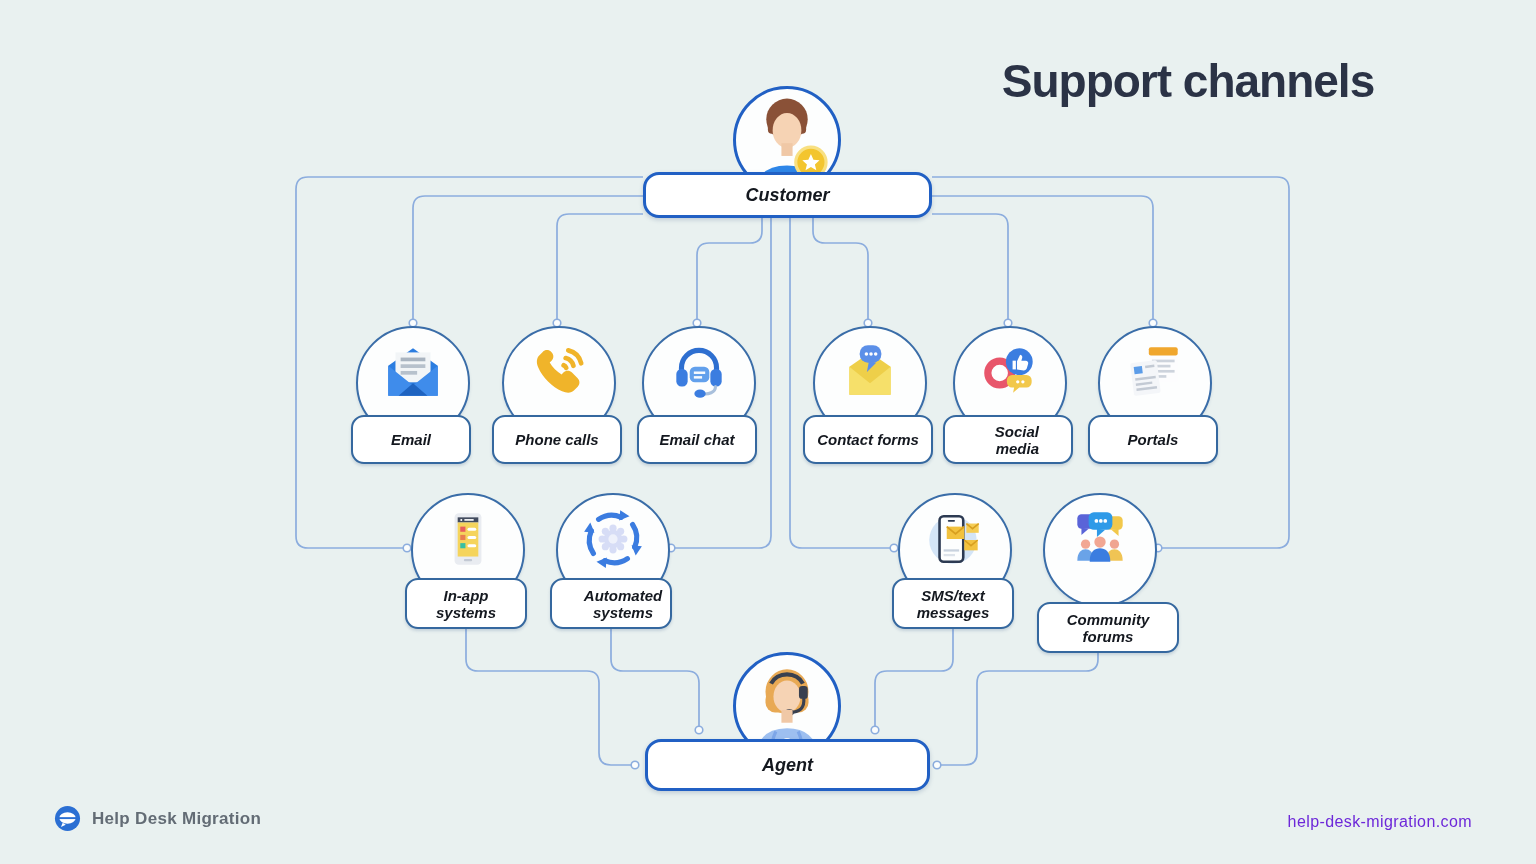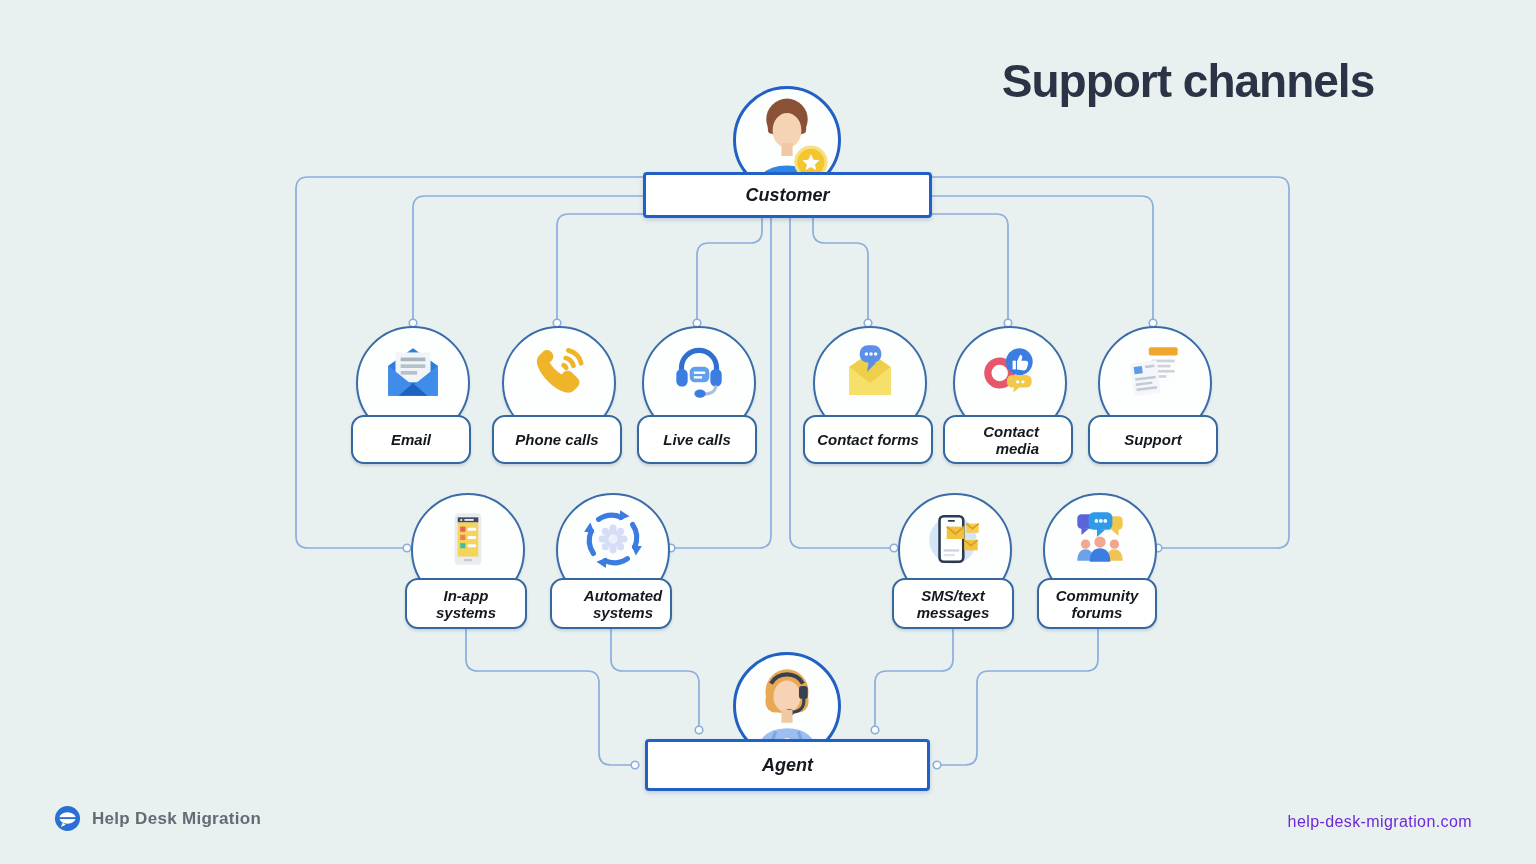--- a/index.html
+++ b/index.html
@@ -15,21 +15,21 @@
   .node-circle svg{margin-top:11px;}
   .node-label{position:absolute;background:#ffffff;border:2px solid #35689f;border-radius:13px;
               display:flex;align-items:center;justify-content:center;text-align:center;
               font-style:italic;font-weight:bold;font-size:15px;line-height:17px;color:#14181f;
               box-shadow:0 2px 3px rgba(70,100,140,.22);z-index:2;box-sizing:border-box;}
   .node-label span{display:inline-block;}
   .w1{top:415px;height:49px;text-align:right;}
   .w2{top:578px;height:51px;}
   .narrow span{max-width:92px;}
   .vnarrow span{max-width:62px;}
-  .actor-box{position:absolute;background:#ffffff;border:3px solid #2160c4;border-radius:4px;
+  .actor-box{position:absolute;background:#ffffff;border:3px solid #2160c4;border-radius:16px;
              display:flex;align-items:center;justify-content:center;
              font-style:italic;font-weight:bold;font-size:18px;color:#14181f;
              box-shadow:0 2px 4px rgba(70,100,140,.25);z-index:3;box-sizing:border-box;}
   .avatar{position:absolute;width:108px;height:108px;border-radius:50%;background:#fdfefe;
           border:3px solid #2160c4;overflow:hidden;z-index:2;box-sizing:border-box;
           display:flex;justify-content:center;align-items:flex-end;}
   .footer-brand{position:absolute;left:54px;top:805px;display:flex;align-items:center;gap:11px;
                 font-size:17px;font-weight:600;color:#636c75;letter-spacing:.3px;z-index:4;}
   .footer-site{position:absolute;right:64px;top:813px;font-size:16px;font-weight:400;
                color:#6d28d9;letter-spacing:.4px;z-index:4;margin-left:10px;}
@@ -125,21 +125,21 @@
       <rect x="10" y="29" width="11" height="17" rx="5" fill="#3b7de0"></rect>
       <rect x="43" y="29" width="11" height="17" rx="5" fill="#3b7de0"></rect>
       <rect x="23" y="27" width="19" height="15" rx="5" fill="#62a0ec"></rect>
       <rect x="27" y="31.5" width="11" height="2.4" fill="#ffffff" opacity=".95"></rect>
       <rect x="27" y="36" width="8" height="2.4" fill="#ffffff" opacity=".95"></rect>
       <path d="M48 46 c0 6-7 8-13 7" stroke="#a9c0dc" stroke-width="3" fill="none" stroke-linecap="round"></path>
       <ellipse cx="33" cy="53" rx="5.5" ry="4" fill="#3b7de0"></ellipse>
     </svg>
   </div>
   <div class="node-label w1" style="left:637px;width:120px;">
-    <span>Live calls</span>
+    <span>Email chat</span>
   </div>
 
   <div class="node-circle" style="left:813px;top:326px;">
     <svg viewBox="0 0 64 64" width="66" height="66">
       <path d="M12 27 L32 13 L52 27 V54 H12 Z" fill="#eecf49"></path>
       <rect x="22" y="6" width="21" height="17" rx="8" fill="#5b8fe8"></rect>
       <path d="M31 21 l-2 11 9-9 z" fill="#5b8fe8"></path>
       <circle cx="28.5" cy="14.5" r="1.7" fill="#ffffff"></circle>
       <circle cx="33" cy="14.5" r="1.7" fill="#ffffff"></circle>
       <circle cx="37.5" cy="14.5" r="1.7" fill="#ffffff"></circle>
@@ -156,21 +156,21 @@
       <path d="M22 29.5 c-1.6-2.6-5.2-2-5.2.9 0 2.3 3.2 4.4 5.2 5.4 2-1 5.2-3.1 5.2-5.4 0-2.9-3.6-3.5-5.2-.9 z" fill="#ffffff"></path>
       <circle cx="41" cy="22" r="13" fill="#3b7de0"></circle>
       <path d="M34.5 21 h3.2 v8.5 h-3.2 z" fill="#ffffff"></path>
       <path d="M38.8 29.5 v-8 l3-6.2 c1.9.3 2.4 1.7 2 3.1 l-.8 2.6 h4.3 c1.6 0 2.7 1.4 2.3 2.9 l-1.2 4.2 c-.4 1.4-1.6 2.4-3.1 2.4 z" fill="#ffffff"></path>
       <path d="M34 35 h14 a5 5 0 0 1 5 5 v2 a5 5 0 0 1-5 5 h-7 l-6 5 1-5 h-2 a5 5 0 0 1-5-5 v-2 a5 5 0 0 1 5-5 z" fill="#f2c84b"></path>
       <circle cx="39.5" cy="41.5" r="1.6" fill="#ffffff"></circle>
       <circle cx="44.5" cy="41.5" r="1.6" fill="#ffffff"></circle>
     </svg>
   </div>
   <div class="node-label w1 vnarrow" style="left:943px;width:130px;">
-    <span>Contact media</span>
+    <span>Social media</span>
   </div>
 
   <div class="node-circle" style="left:1098px;top:326px;">
     <svg viewBox="0 0 64 64" width="66" height="66">
       <rect x="26" y="8" width="28" height="34" rx="2" fill="#fdfdfe"></rect>
       <rect x="26" y="8" width="28" height="8" rx="2" fill="#f0a72e"></rect>
       <g fill="#cdd3dc">
         <rect x="29" y="20" width="22" height="2.6"></rect>
           <rect x="29" y="25" width="18" height="2.6"></rect>
         <rect x="29" y="30" width="22" height="2.6"></rect>
@@ -182,21 +182,21 @@
         <g fill="#c3cad4">
           <rect x="24" y="26" width="9" height="2.4"></rect>
             <rect x="13" y="37" width="20" height="2.4"></rect>
           <rect x="13" y="42" width="16" height="2.4"></rect>
             <rect x="13" y="47" width="20" height="2.4"></rect>
         </g>
       </g>
     </svg>
   </div>
   <div class="node-label w1" style="left:1088px;width:130px;">
-    <span>Support</span>
+    <span>Portals</span>
   </div>
 
   <div class="node-circle" style="left:411px;top:493px;">
     <svg viewBox="0 0 64 64" width="66" height="66">
       <rect x="19" y="7" width="26" height="50" rx="4" fill="#e9ecf1"></rect>
       <rect x="22" y="11" width="20" height="5" fill="#424b5e"></rect>
       <circle cx="25.5" cy="13.5" r="1" fill="#ffffff"></circle>
       <rect x="28.5" y="12.7" width="9" height="1.6" fill="#ffffff"></rect>
       <rect x="22" y="16" width="20" height="33" fill="#f5d45c"></rect>
       <rect x="24.5" y="20" width="5" height="5" fill="#e85d5d"></rect>
@@ -275,21 +275,21 @@
       <circle cx="32.8" cy="14.5" r="1.8" fill="#ffffff"></circle>
       <circle cx="37.1" cy="14.5" r="1.8" fill="#ffffff"></circle>
       <circle cx="18" cy="37" r="4.5" fill="#f2a793"></circle>
       <path d="M10 53 c0-8 4-11 8-11 s8 3 8 11 z" fill="#6aa3e8"></path>
       <circle cx="46" cy="37" r="4.5" fill="#f0a591"></circle>
       <path d="M38 53 c0-8 4-11 8-11 s8 3 8 11 z" fill="#f0c454"></path>
       <circle cx="32" cy="35" r="5.5" fill="#f2a793"></circle>
       <path d="M22 54 c0-10 5-13 10-13 s10 3 10 13 z" fill="#3b7de0"></path>
     </svg>
   </div>
-  <div class="node-label w2 narrow" style="left:1037px;width:120px;">
+  <div class="node-label w2 narrow" style="left:1037px;width:142px;margin-top:24px;">
     <span>Community forums</span>
   </div>
 
   <div class="avatar" style="left:733px;top:652px;">
     <svg viewBox="0 0 64 64" width="102" height="102">
       <ellipse cx="32" cy="23" rx="13.5" ry="14" fill="#e8a954"></ellipse>
       <rect x="18.5" y="22" width="27" height="14" rx="6" fill="#e8a954"></rect>
       <ellipse cx="32" cy="26" rx="8.5" ry="10" fill="#f6d3b4"></ellipse>
       <path d="M22 18 a11 10 0 0 1 20 0" stroke="#39404f" stroke-width="2.6" fill="none"></path>
       <rect x="39.5" y="19.5" width="5.5" height="8" rx="2" fill="#39404f"></rect>

